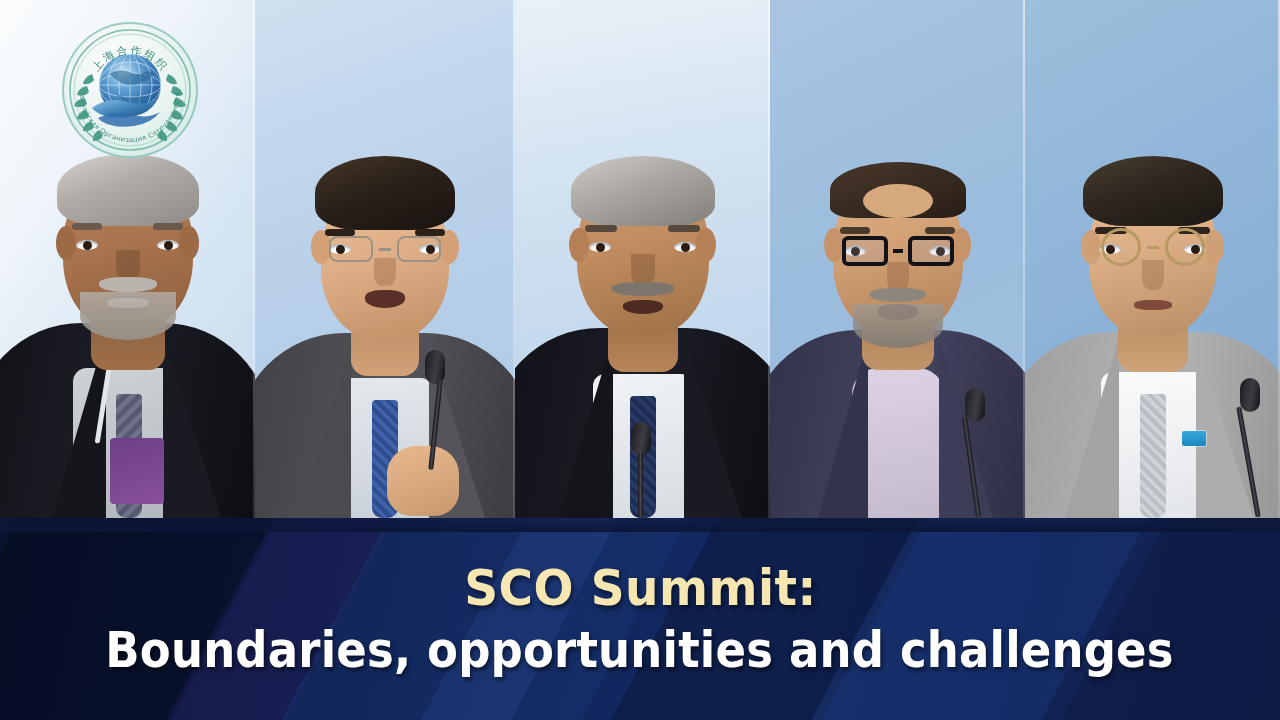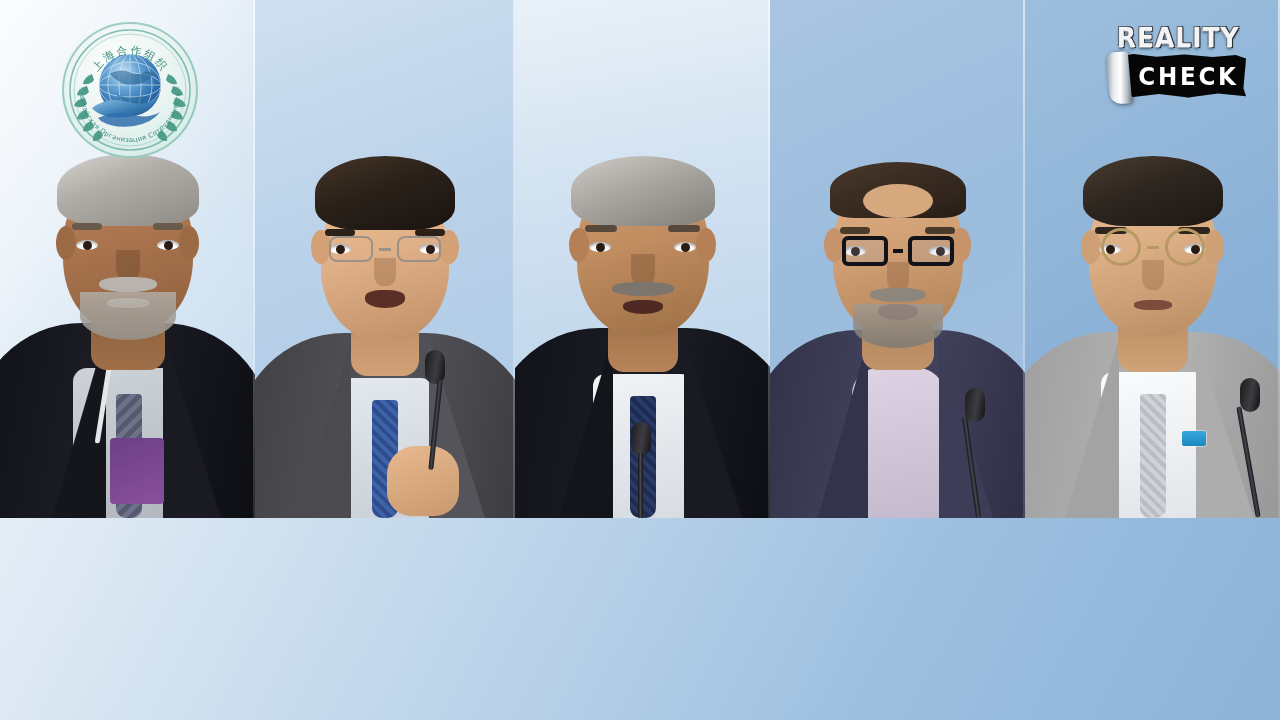--- a/index.html
+++ b/index.html
@@ -339,21 +339,30 @@
 
       <text font-family="DejaVu Sans, sans-serif" font-size="11" fill="#3c8e7d" letter-spacing="2">
         <textPath href="#arcTop" startOffset="50%" text-anchor="middle">上海合作组织</textPath>
       </text>
       <text font-family="DejaVu Sans, sans-serif" font-size="6.6" fill="#3c8e7d" letter-spacing=".4">
         <textPath href="#arcBot" startOffset="50%" text-anchor="middle">Шанхайская Организация Сотрудничества</textPath>
       </text>
     </svg>
   </div>
 
-  <div class="rc">
-    <div class="rc-reality">REALITY</div>
-    <div class="rc-band"></div>
-    <div class="rc-curl"></div>
-    <div class="rc-check">CHECK</div>
+
+  <div class="banner">
+    <span class="facet f1"></span>
+    <span class="facet f2"></span>
+    <span class="facet f3"></span>
+    <span class="facet f7"></span>
+    <span class="facet f4"></span>
+    <span class="facet f5"></span>
+    <span class="facet f6"></span>
+    <span class="veil"></span>
+
+    <div class="title-wrap">
+      <div class="t-line1">SCO Summit:</div>
+      <div class="t-line2">Boundaries, opportunities and challenges</div>
+    </div>
   </div>
 
-
 </div>
 
 </body></html>

